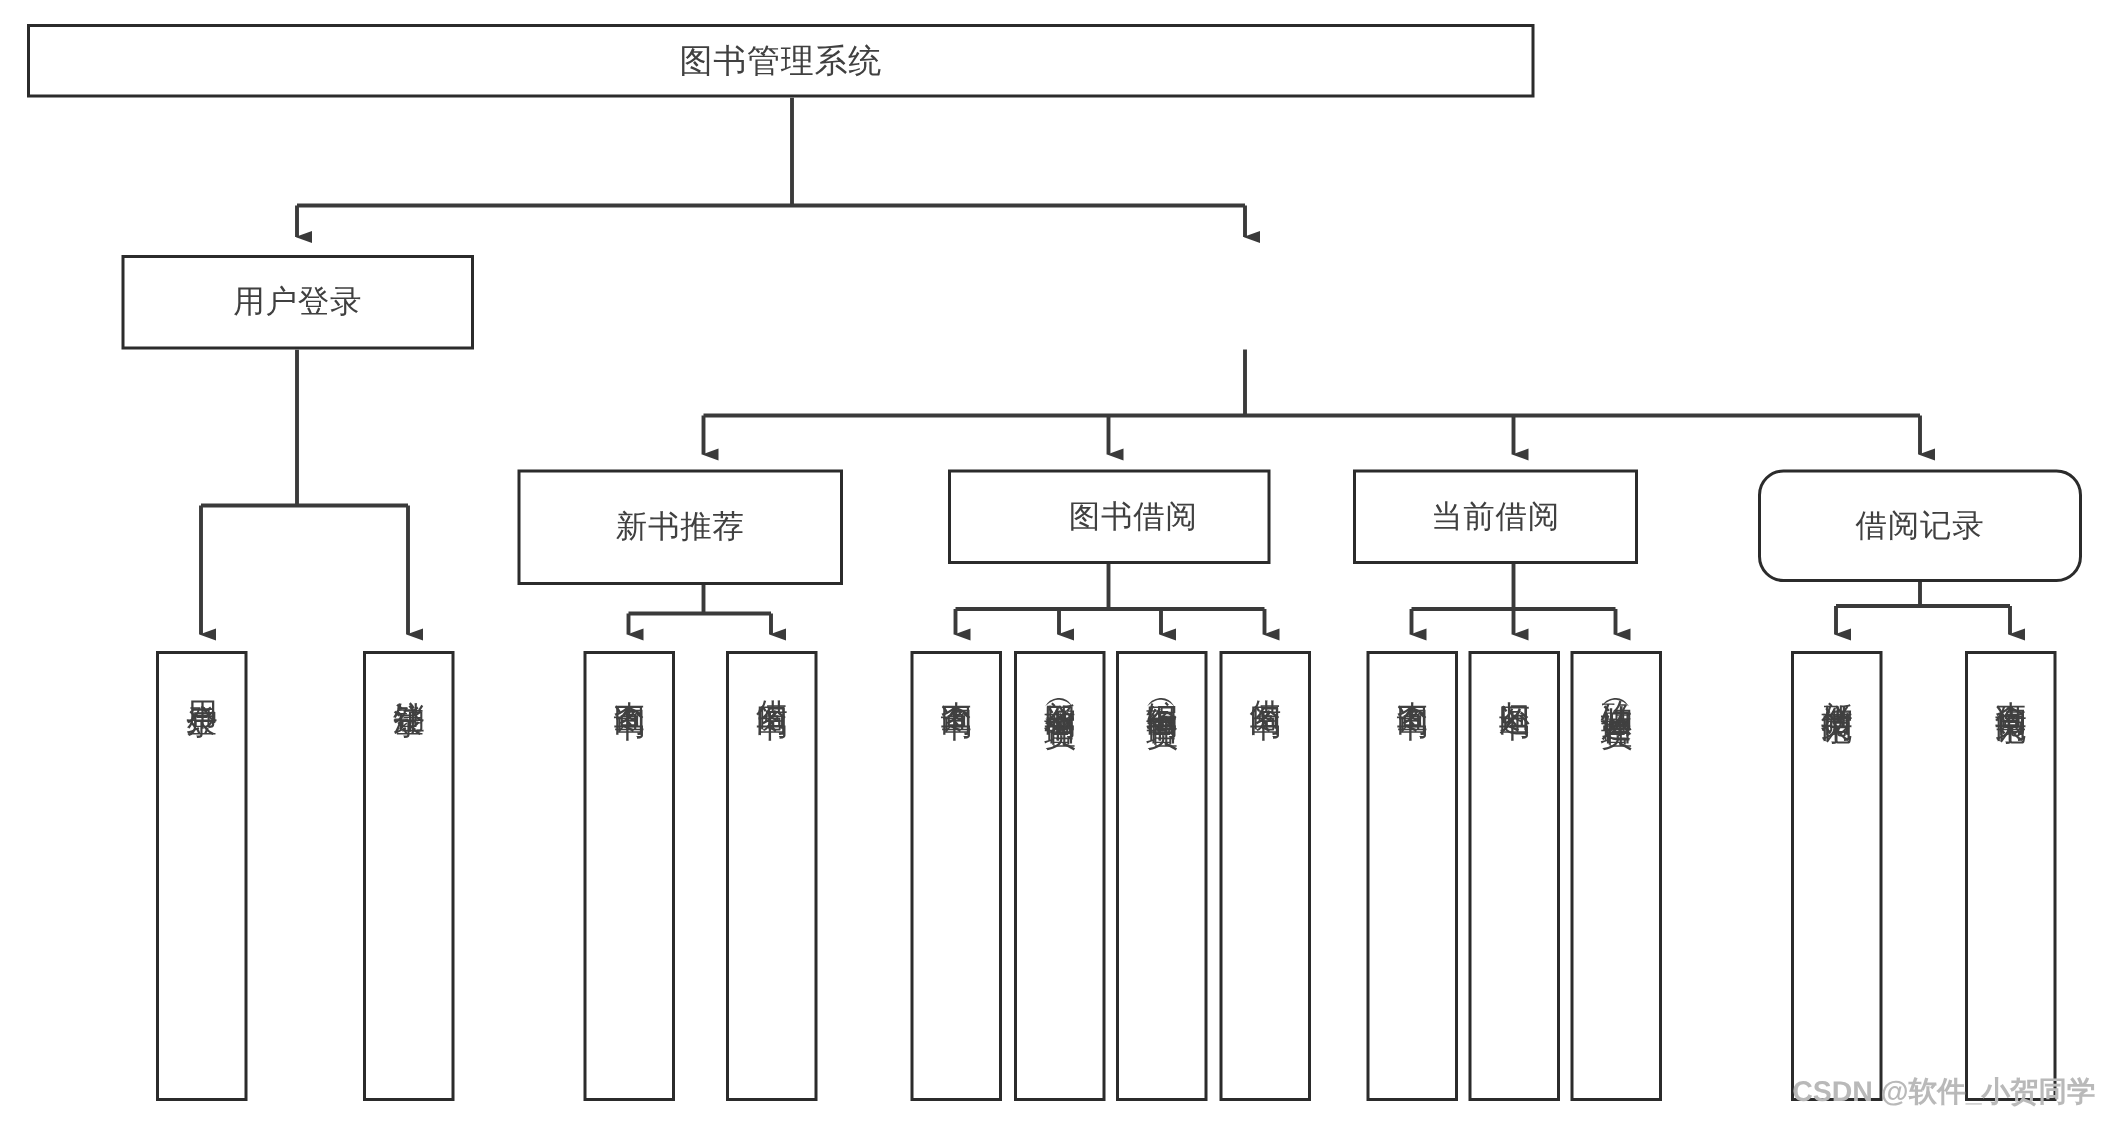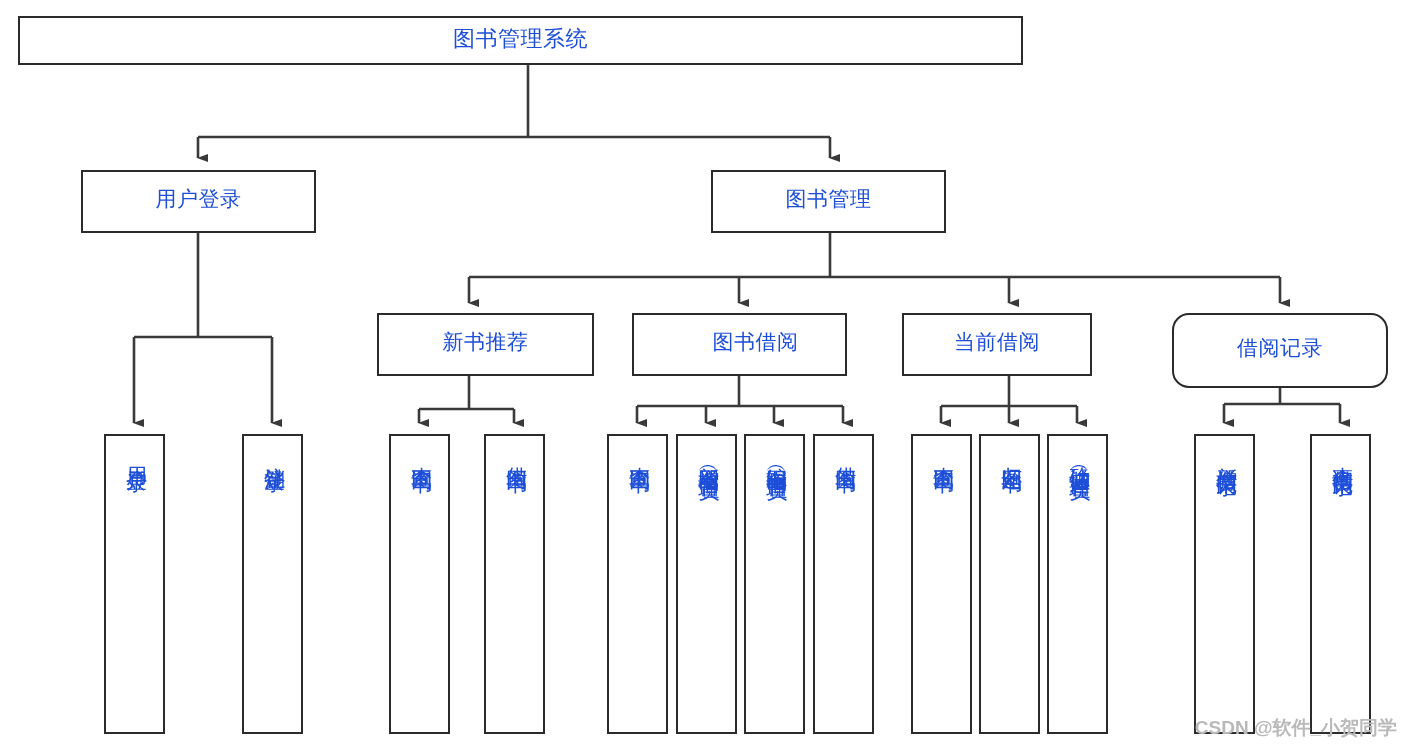--- a/index.html
+++ b/index.html
@@ -27,22 +27,22 @@
   .node-box {
     position: absolute;
     box-sizing: border-box;
     background: #ffffff;
     border: 2px solid #2b2b2b;
     display: flex;
     align-items: center;
     justify-content: center;
   }
   .node-label {
-    color: #1d4ed8;
-    font-family: Liberation Mono, monospace;
+    color: #404040;
+    font-family: Liberation Serif, serif;
     text-align: center;
     line-height: 1.18;
     letter-spacing: 0.5px;
   }
   .node-box.horizontal .node-label {
     font-size: 21px;
     white-space: nowrap;
   }
   .node-box.root .node-label {
     font-size: 22px;
@@ -128,25 +128,22 @@
   </svg>
 
   <div class="node-box horizontal root" style="left:18px; top:16px; width:1005px; height:49px;">
     <span class="node-label">图书管理系统</span>
   </div>
 
   <div class="node-box horizontal" style="left:81px; top:170px; width:235px; height:63px;">
     <span class="node-label">用户登录</span>
   </div>
 
-  <div class="node-box horizontal" style="left:711px; top:170px; width:235px; height:63px;">
-    <span class="node-label">图书管理</span>
-  </div>
-
-  <div class="node-box horizontal" style="left:377px; top:313px; width:217px; height:63px;">
+
+  <div class="node-box horizontal" style="left:345px; top:313px; width:217px; height:77px;">
     <span class="node-label">新书推荐</span>
   </div>
 
   <div class="node-box horizontal" style="left:632px; top:313px; width:215px; height:63px;padding-left:32px;">
     <span class="node-label">图书借阅</span>
   </div>
 
   <div class="node-box horizontal" style="left:902px; top:313px; width:190px; height:63px;">
     <span class="node-label">当前借阅</span>
   </div>

